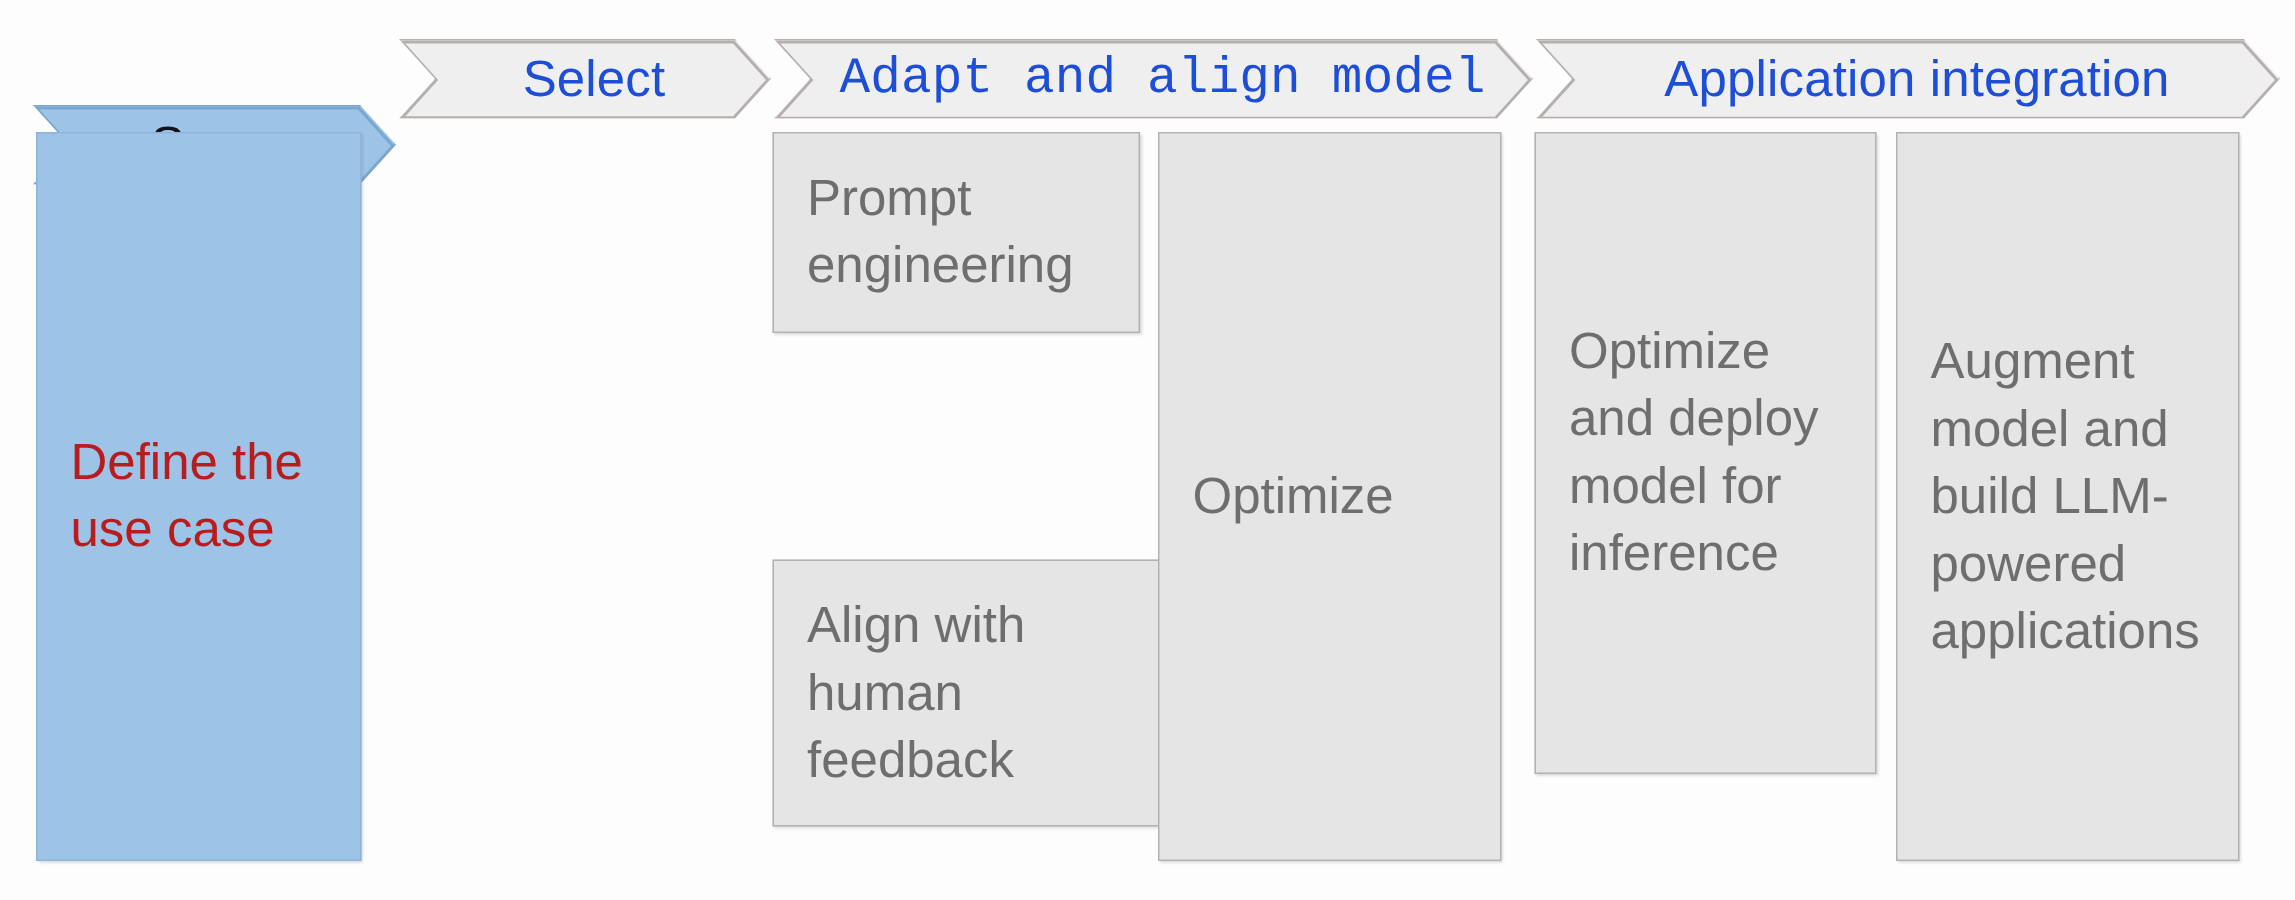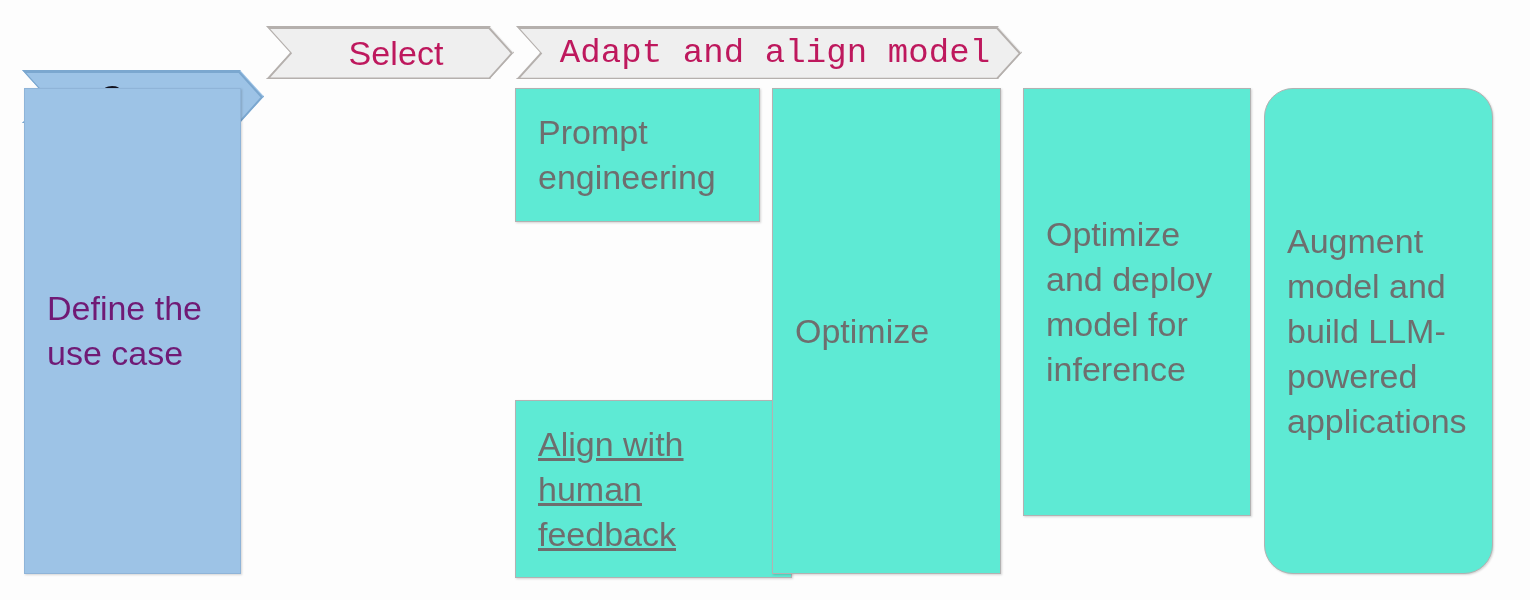--- a/index.html
+++ b/index.html
@@ -23,21 +23,21 @@
 
   
   .chevron {
     position: absolute;
     display: flex;
     align-items: center;
     justify-content: center;
     box-sizing: border-box;
     background: #efefef;
     border: 1px solid #b5b0ad;
-    color: #be185d;
+    color: #1d4ed8;
     font-size: 34px;
     line-height: 1;
     letter-spacing: 0.1px;
     white-space: nowrap;
     -webkit-clip-path: polygon(0 0, calc(100% - 24px) 0, 100% 50%, calc(100% - 24px) 100%, 0 100%, 24px 50%);
     clip-path: polygon(0 0, calc(100% - 24px) 0, 100% 50%, calc(100% - 24px) 100%, 0 100%, 24px 50%);
   }
   .chevron.active {
     background: #9dc3e6;
     border-color: #7ba7cf;
@@ -58,34 +58,34 @@
     fill: none;
     stroke: #b5b0ad;
     stroke-width: 2;
   }
   .chevron.active .chev-outline polygon { stroke: #7ba7cf; }
 
   
   .panel {
     position: absolute;
     box-sizing: border-box;
-    background: #5eead4;
+    background: #e5e5e5;
     border: 1px solid #b2b2b2;
     box-shadow: 1px 1px 2px rgba(0,0,0,0.16);
     display: flex;
     align-items: center;
     color: #6e6e6e;
     font-size: 34px;
     line-height: 45px;
     padding: 0 18px 0 22px;
   }
   .panel.blue {
     background: #9dc3e6;
     border-color: #8fb4d8;
-    color: #701a75;
+    color: #b91c1c;
   }
   .panel .panel-text {
     display: block;
     width: 100%;
   }
 </style>
 </head>
 <body>
 
 <div id="canvas">
@@ -104,40 +104,46 @@
     <span class="chev-label">Select</span>
   </div>
 
   <div class="chevron" style="left:516px; top:26px; width:506px; height:53px;font-family:Liberation Mono, monospace;">
     <svg class="chev-outline" viewBox="0 0 506 53" preserveAspectRatio="none">
       <polygon points="1,1 482,1 505,26.5 482,52 1,52 24,26.5"></polygon>
     </svg>
     <span class="chev-label">Adapt and align model</span>
   </div>
 
+  <div class="chevron" style="left:1024px; top:26px; width:496px; height:53px;">
+    <svg class="chev-outline" viewBox="0 0 496 53" preserveAspectRatio="none">
+      <polygon points="1,1 472,1 495,26.5 472,52 1,52 24,26.5"></polygon>
+    </svg>
+    <span class="chev-label">Application integration</span>
+  </div>
 
   <div class="panel blue" style="left:24px; top:88px; width:217px; height:486px;">
     <span class="panel-text">Define the use case</span>
   </div>
 
 
   <div class="panel" style="left:515px; top:88px; width:245px; height:134px;">
     <span class="panel-text">Prompt engineering</span>
   </div>
 
 
-  <div class="panel" style="left:515px; top:400px; width:277px; height:178px;text-decoration:underline;">
+  <div class="panel" style="left:515px; top:373px; width:277px; height:178px;">
     <span class="panel-text">Align with human feedback</span>
   </div>
 
   <div class="panel" style="left:772px; top:88px; width:229px; height:486px;">
     <span class="panel-text">Optimize</span>
   </div>
 
   <div class="panel" style="left:1023px; top:88px; width:228px; height:428px;">
     <span class="panel-text">Optimize and deploy model for inference</span>
   </div>
 
-  <div class="panel" style="left:1264px; top:88px; width:229px; height:486px;border-radius:29px;">
+  <div class="panel" style="left:1264px; top:88px; width:229px; height:486px;">
     <span class="panel-text">Augment model and build LLM-powered applications</span>
   </div>
 
 </div>
 
 </body></html>

